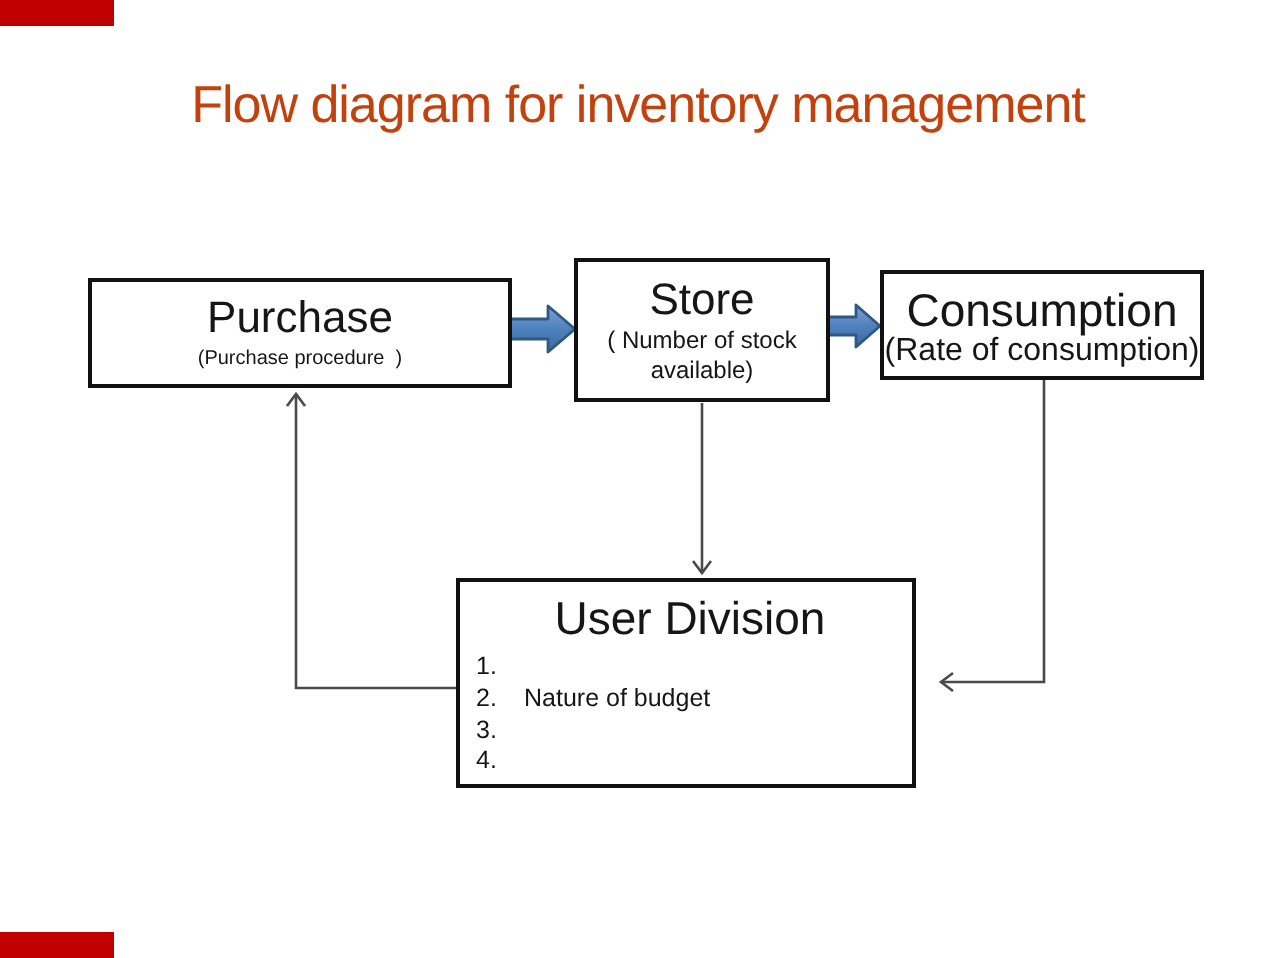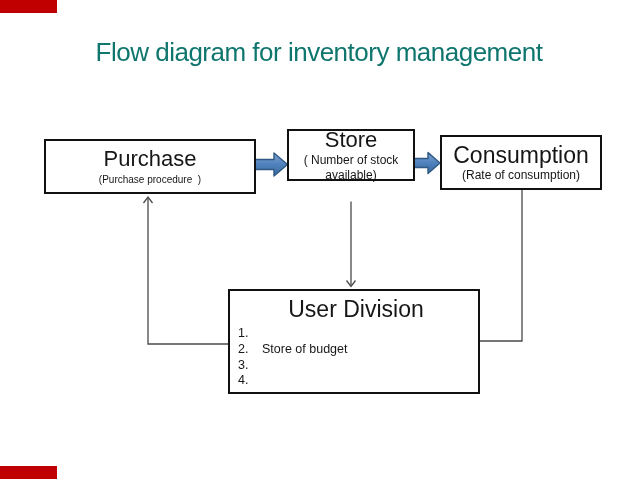--- a/index.html
+++ b/index.html
@@ -5,41 +5,41 @@
   html,body{margin:0;padding:0;background:#fff;}
   #canvas{
     position:relative;width:638px;height:479px;background:#ffffff;
     font-family:"Liberation Sans","DejaVu Sans",sans-serif;overflow:hidden;
   }
   .accent-bar{position:absolute;left:0;width:57px;height:13px;background:#C00000;}
   .accent-top{top:0;}
   .accent-bottom{bottom:0;}
   .slide-title{
     position:absolute;top:37px;left:0;width:638px;text-align:center;
-    font-size:26px;letter-spacing:-0.5px;color:#0f766e;white-space:nowrap;
+    font-size:26px;letter-spacing:-0.5px;color:#c2410c;white-space:nowrap;
   }
   .flow-svg{position:absolute;top:0;left:0;width:638px;height:479px;}
   .node{
     position:absolute;box-sizing:border-box;background:#ffffff;
     border:2.5px solid #111111;color:#161616;
     display:flex;flex-direction:column;align-items:center;justify-content:center;
     text-align:center;
   }
   .node-title{white-space:nowrap;line-height:1.15;}
   .node-sub{font-size:10px;line-height:15px;white-space:pre-wrap;}
   #node-purchase{left:44px;top:139px;width:212px;height:55px;}
   #node-purchase .node-title{font-size:22px;}
-  #node-store{left:287px;top:129px;width:128px;height:52px;padding:0 2px;}
+  #node-store{left:287px;top:129px;width:128px;height:72px;padding:0 2px;}
   #node-store .node-title{font-size:22px;}
   #node-store .node-sub{font-size:12px;}
   #node-consumption{left:440px;top:135px;width:162px;height:55px;border-width:2px;}
   #node-consumption .node-title{font-size:23px;}
-  #node-consumption .node-sub{font-size:12px;}
+  #node-consumption .node-sub{font-size:16px;}
   #node-userdiv{
-    left:228px;top:289px;width:252px;height:105px;
+    left:228px;top:289px;width:230px;height:105px;
     justify-content:flex-start;align-items:stretch;text-align:left;padding:3px 4px 0 8px;
   }
   #node-userdiv .node-title{font-size:23px;text-align:center;line-height:31px;}
   .ud-list{margin-top:1px;}
   .ud-row{display:flex;font-size:12.5px;line-height:15.8px;}
   .ud-num{width:24px;flex:0 0 24px;}
   .ud-text{white-space:pre-wrap;}
 </style>
 </head>
 <body>
@@ -96,21 +96,21 @@
   </div>
 
   <div class="node" id="node-userdiv">
     <div class="node-title">User Division</div>
     <div class="ud-list">
       <div class="ud-row">
         <span class="ud-num">1.</span>
       </div>
       <div class="ud-row">
         <span class="ud-num">2.</span>
-        <span class="ud-text">Store of budget</span>
+        <span class="ud-text">Nature of budget</span>
       </div>
       <div class="ud-row">
         <span class="ud-num">3.</span>
       </div>
       <div class="ud-row">
         <span class="ud-num">4.</span>
       </div>
     </div>
   </div>
 

